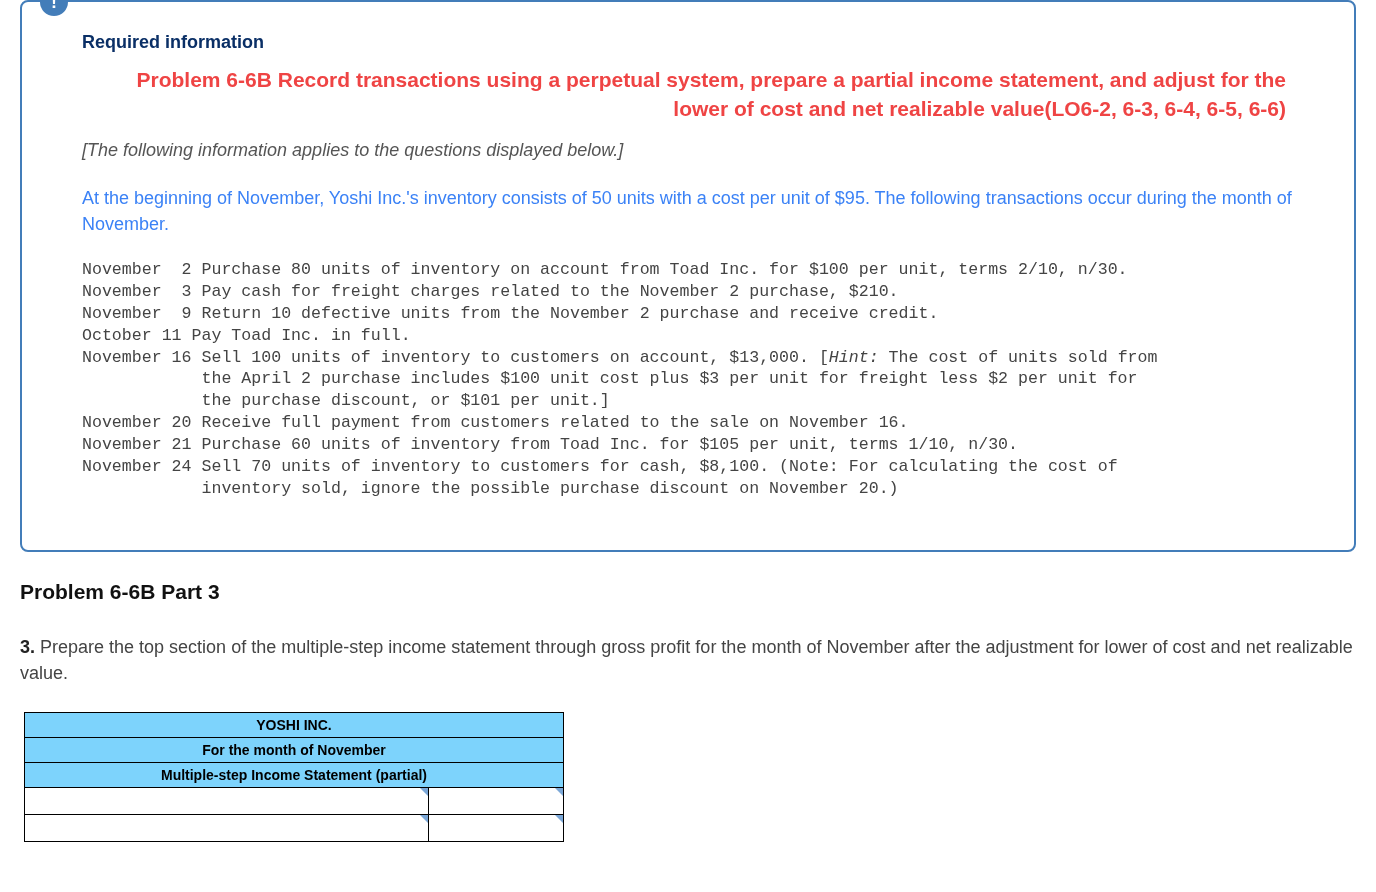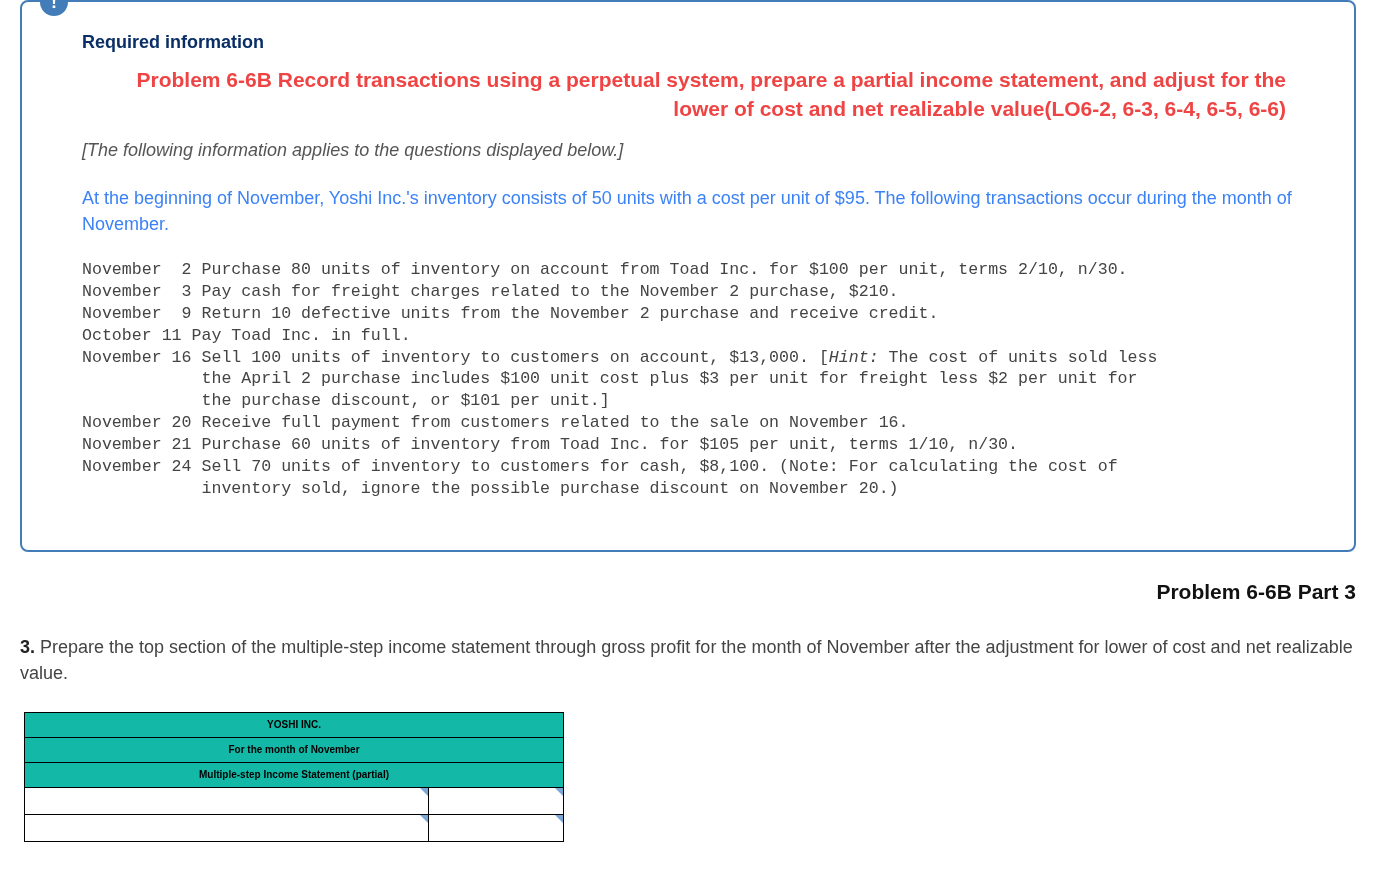--- a/index.html
+++ b/index.html
@@ -72,39 +72,38 @@
     white-space: pre;
     color: #444;
     margin: 0;
   }
   .tx-lines i { font-style: italic; }
   .part-title {
     color: #111;
     font-weight: bold;
     font-size: 21px;
     margin: 13px 0 30px 0;
-    text-align: right;
   }
   .question {
     font-size: 18px;
     color: #444;
     line-height: 1.45;
     margin: 0 0 26px 0;
   }
   .question b { color: #222; font-weight: bold; }
   .answer-table {
     border-collapse: collapse;
     width: 540px;
     margin-left: 4px;
   }
   .answer-table th {
-    background: #14b8a6;
+    background: #7dd3fc;
     border: 1px solid #000;
     font-weight: bold;
-    font-size: 10px;
+    font-size: 14px;
     color: #000;
     height: 25px;
     text-align: center;
     padding: 3px 0;
   }
   .answer-table td {
     border: 1px solid #000;
     background: #fff;
     height: 27px;
     padding: 0;
@@ -138,21 +137,21 @@
     <p class="problem-title">Problem 6-6B Record transactions using a perpetual system, prepare a partial income statement, and adjust for the lower of cost and net realizable value(LO6-2, 6-3, 6-4, 6-5, 6-6)</p>
 
     <p class="instruction">[The following information applies to the questions displayed below.]</p>
 
     <p class="body-para">At the beginning of November, Yoshi Inc.'s inventory consists of 50 units with a cost per unit of $95. The following transactions occur during the month of November.</p>
 
     <pre class="tx-lines"><span>November  2 Purchase 80 units of inventory on account from Toad Inc. for $100 per unit, terms 2/10, n/30.</span>
 <span>November  3 Pay cash for freight charges related to the November 2 purchase, $210.</span>
 <span>November  9 Return 10 defective units from the November 2 purchase and receive credit.</span>
 <span>October 11 Pay Toad Inc. in full.</span>
-<span>November 16 Sell 100 units of inventory to customers on account, $13,000. [</span><i>Hint:</i><span> The cost of units sold less</span>
+<span>November 16 Sell 100 units of inventory to customers on account, $13,000. [</span><i>Hint:</i><span> The cost of units sold from</span>
 <span>            the April 2 purchase includes $100 unit cost plus $3 per unit for freight less $2 per unit for</span>
 <span>            the purchase discount, or $101 per unit.]</span>
 <span>November 20 Receive full payment from customers related to the sale on November 16.</span>
 <span>November 21 Purchase 60 units of inventory from Toad Inc. for $105 per unit, terms 1/10, n/30.</span>
 <span>November 24 Sell 70 units of inventory to customers for cash, $8,100. (Note: For calculating the cost of</span>
 <span>            inventory sold, ignore the possible purchase discount on November 20.)</span></pre>
   </div>
 
   <p class="part-title">Problem 6-6B Part 3</p>
 

